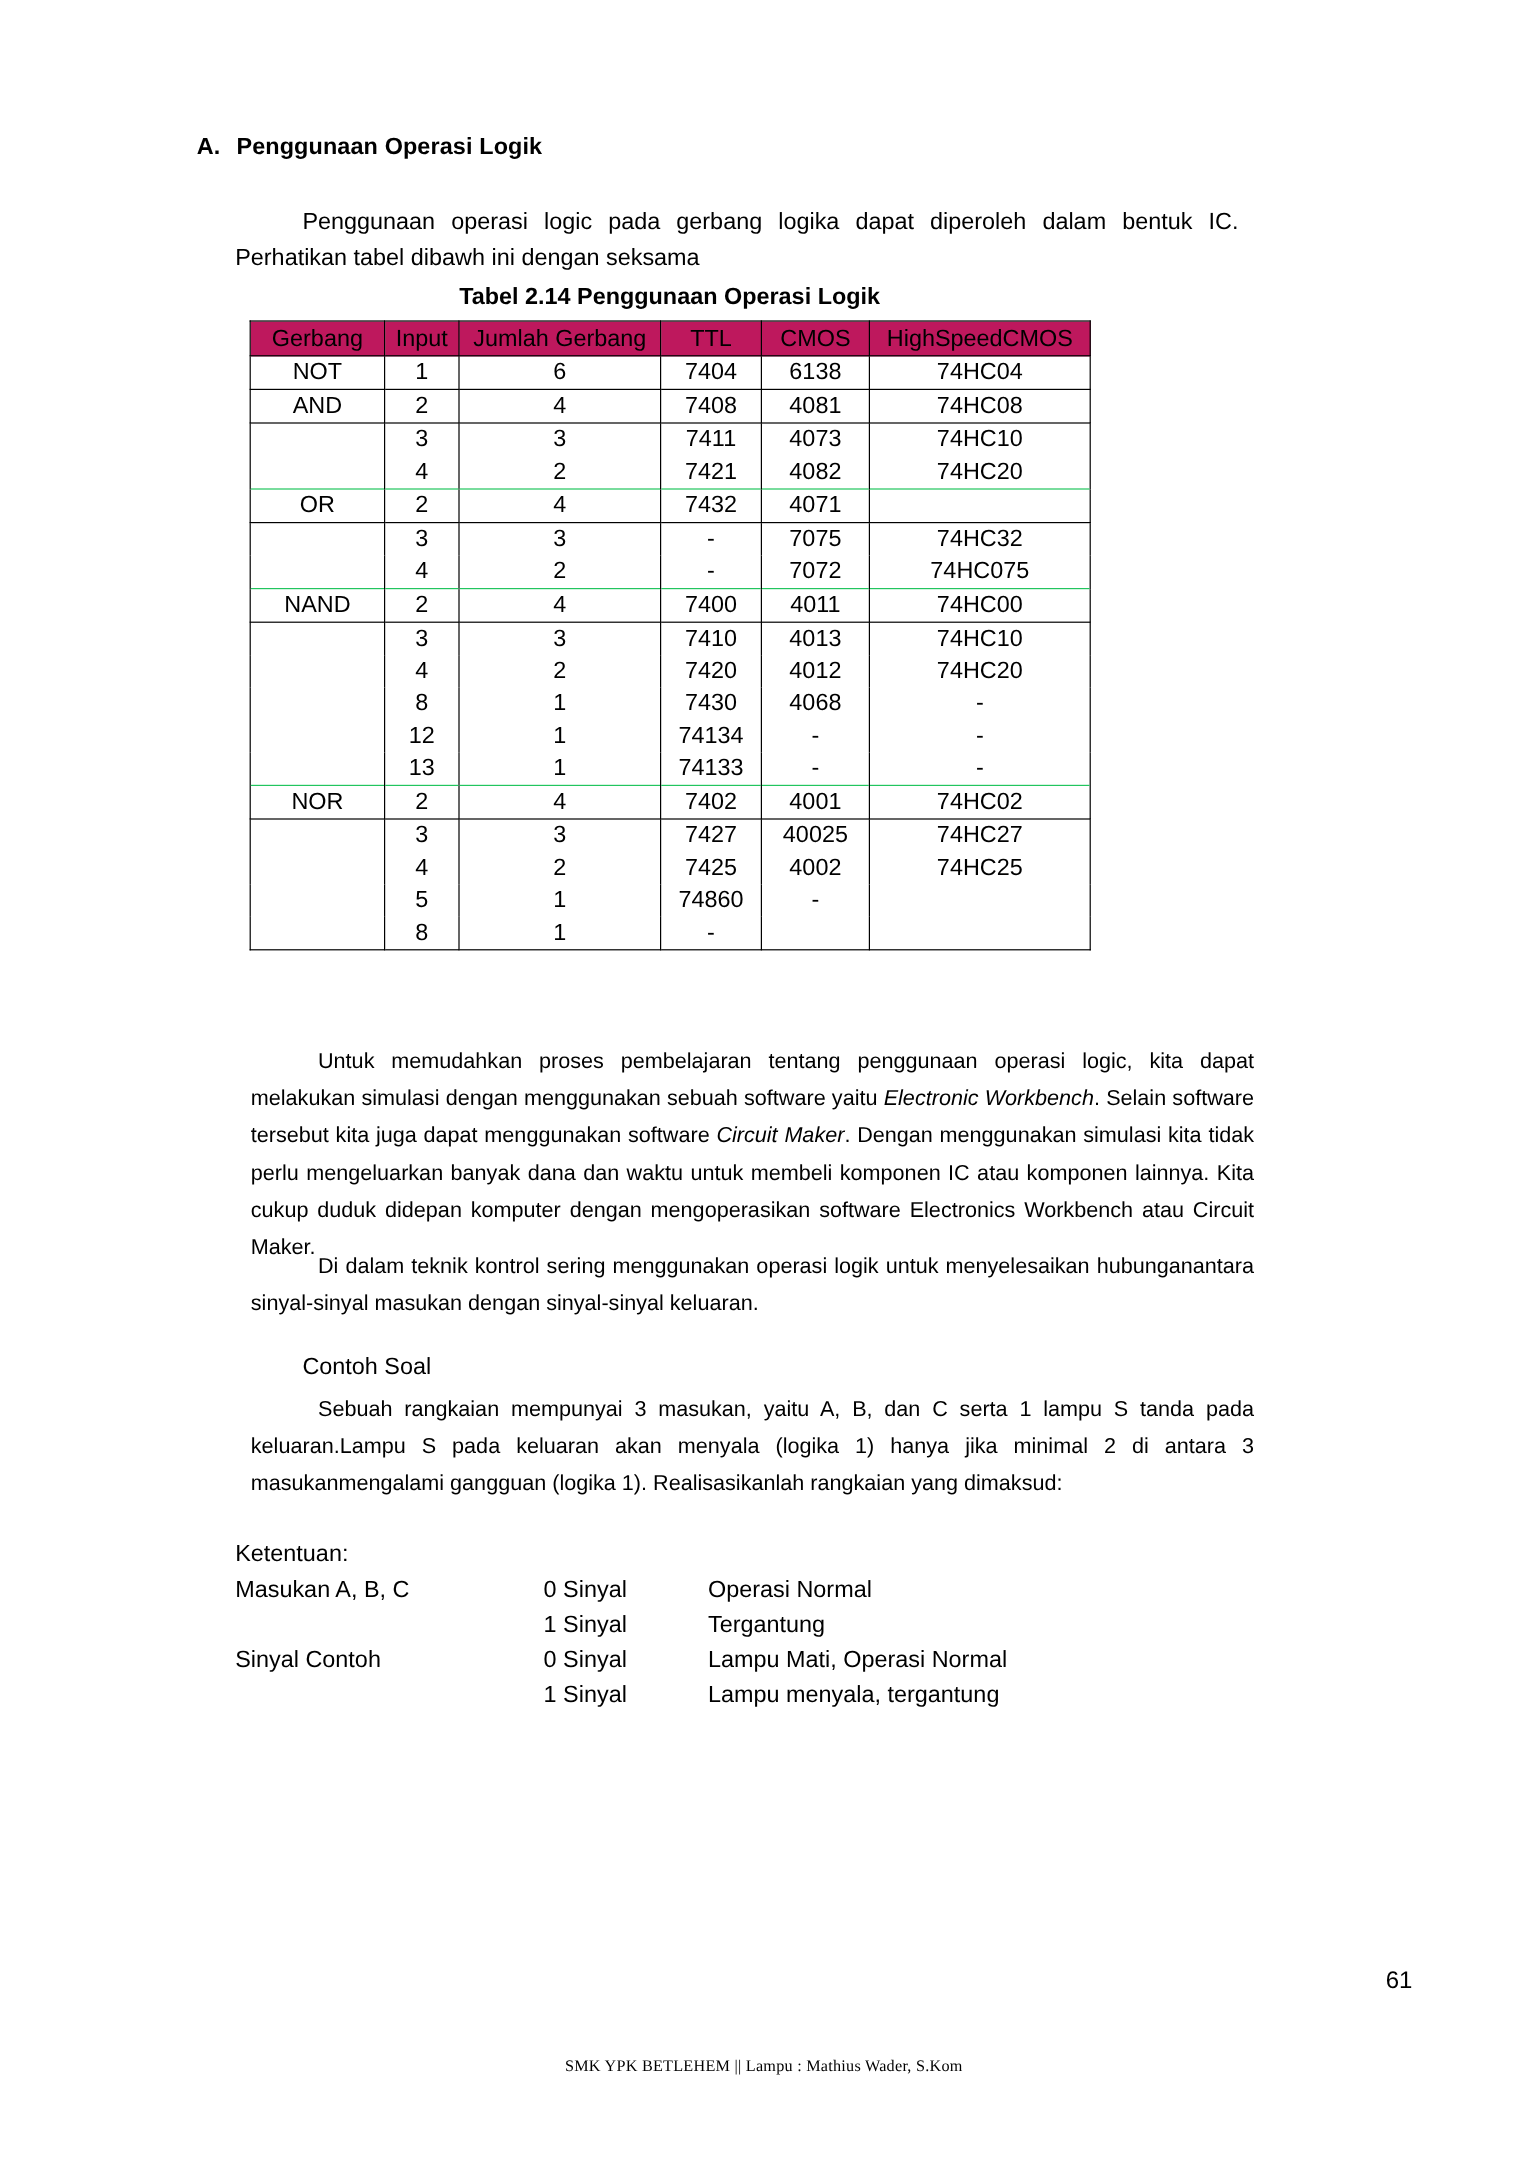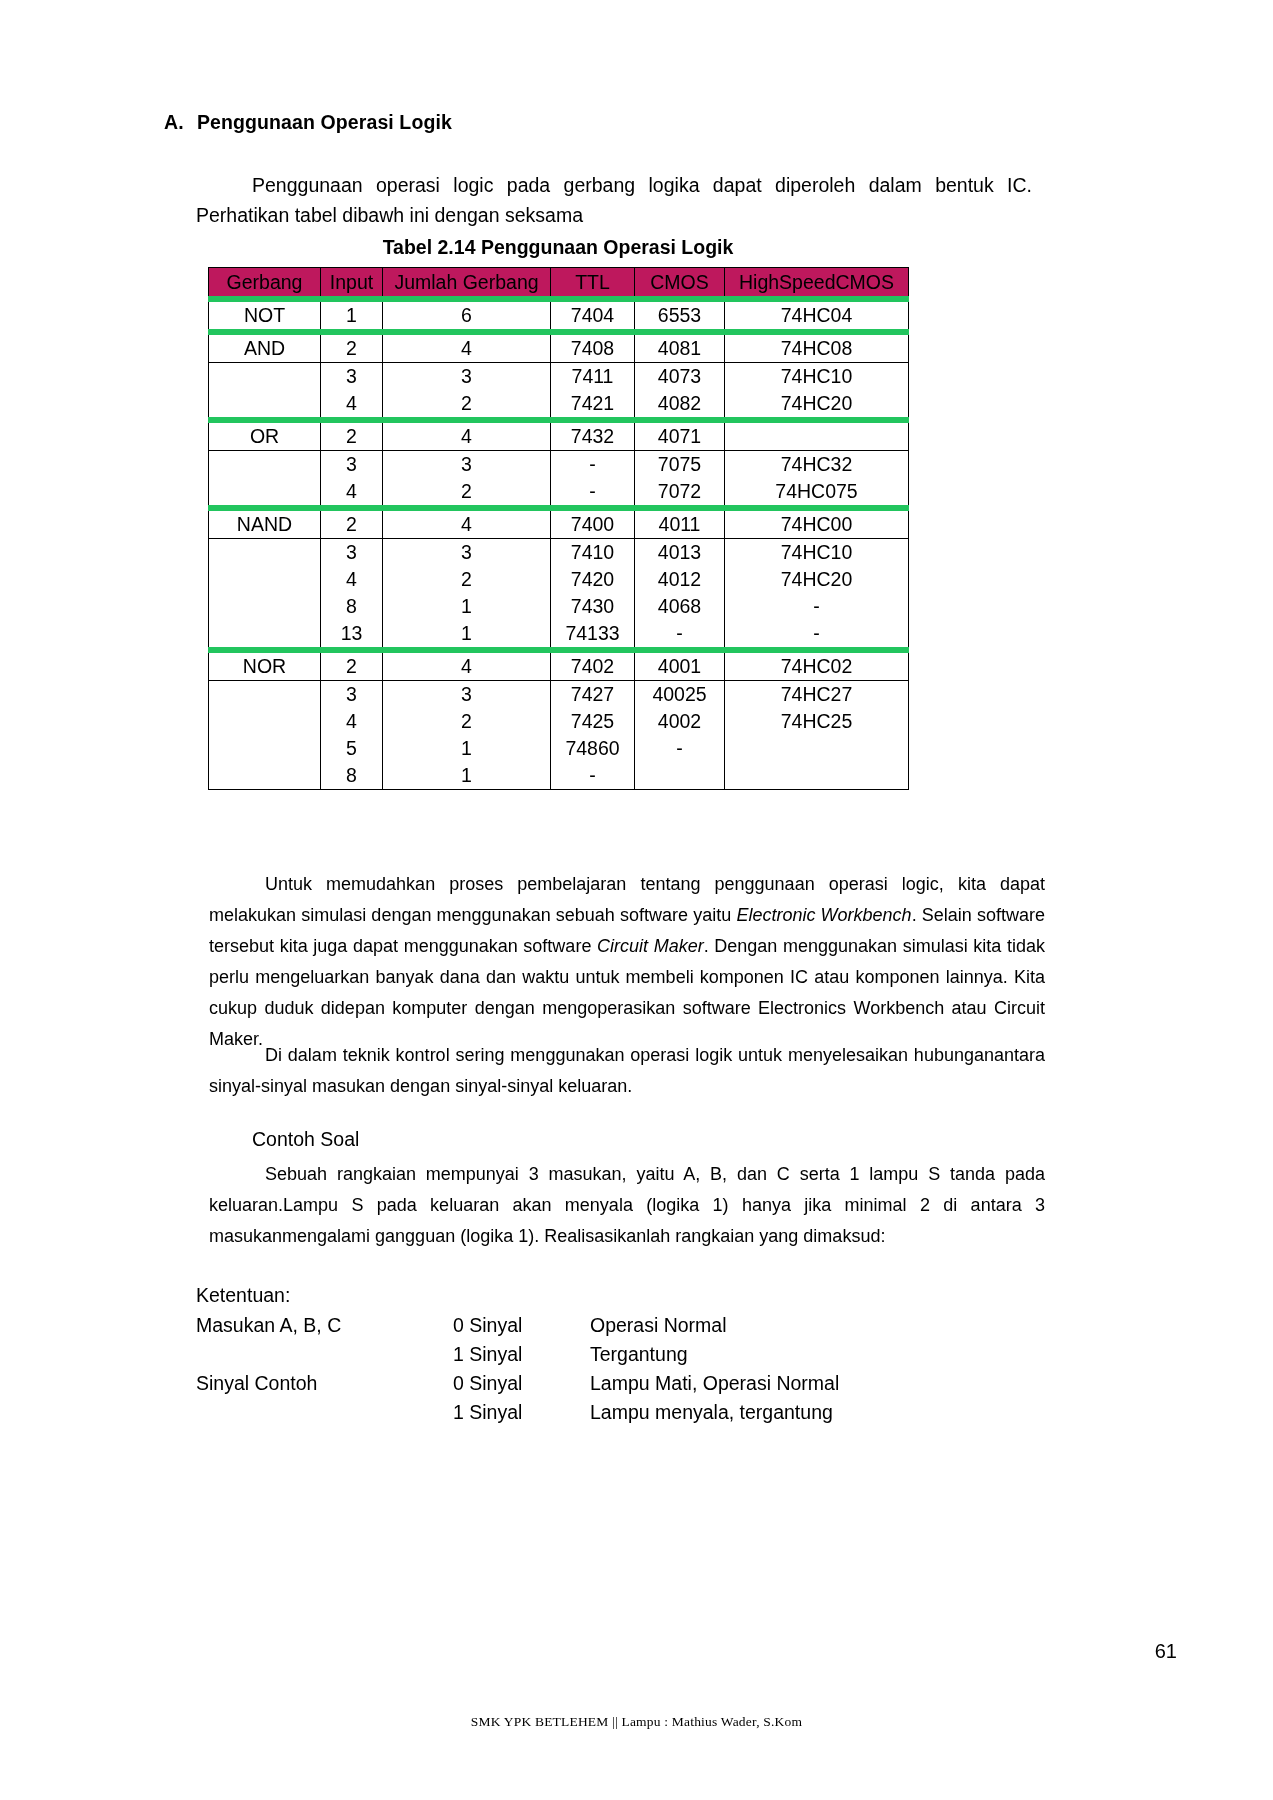--- a/index.html
+++ b/index.html
@@ -86,21 +86,21 @@
   }
   
   .col-gate   { width: 112px; }
   .col-input  { width: 62px;  }
   .col-jumlah { width: 168px; }
   .col-ttl    { width: 84px;  }
   .col-cmos   { width: 90px;  }
   .col-hs     { width: 184px; }
 
   
-  tr.group-start td { border-top: 6px solid #22c55e; }
+  tr.group-start td { border-top: 1px solid #22c55e; }
   
   tr.group-mid td {
     border-top: none;
     border-bottom: none;
   }
   tr.group-start td, tr.group-mid td {
     border-left: 1px solid #000000;
     border-right: 1px solid #000000;
   }
   table.logic-table tbody tr:last-child td { border-bottom: 1px solid #000000; }
@@ -195,21 +195,21 @@
         <th>CMOS</th>
         <th>HighSpeedCMOS</th>
       </tr>
     </thead>
     <tbody id="logic-tbody">
         <tr class="group-start">
           <td>NOT</td>
           <td>1</td>
           <td>6</td>
           <td>7404</td>
-          <td>6553</td>
+          <td>6138</td>
           <td>74HC04</td>
         </tr>
         <tr class="group-start">
           <td>AND</td>
           <td>2</td>
           <td>4</td>
           <td>7408</td>
           <td>4081</td>
           <td>74HC08</td>
         </tr>
@@ -276,20 +276,28 @@
           <td>7420</td>
           <td>4012</td>
           <td>74HC20</td>
         </tr>
         <tr class="group-mid">
           <td></td>
           <td>8</td>
           <td>1</td>
           <td>7430</td>
           <td>4068</td>
+          <td>-</td>
+        </tr>
+        <tr class="group-mid">
+          <td></td>
+          <td>12</td>
+          <td>1</td>
+          <td>74134</td>
+          <td>-</td>
           <td>-</td>
         </tr>
         <tr class="group-mid">
           <td></td>
           <td>13</td>
           <td>1</td>
           <td>74133</td>
           <td>-</td>
           <td>-</td>
         </tr>

